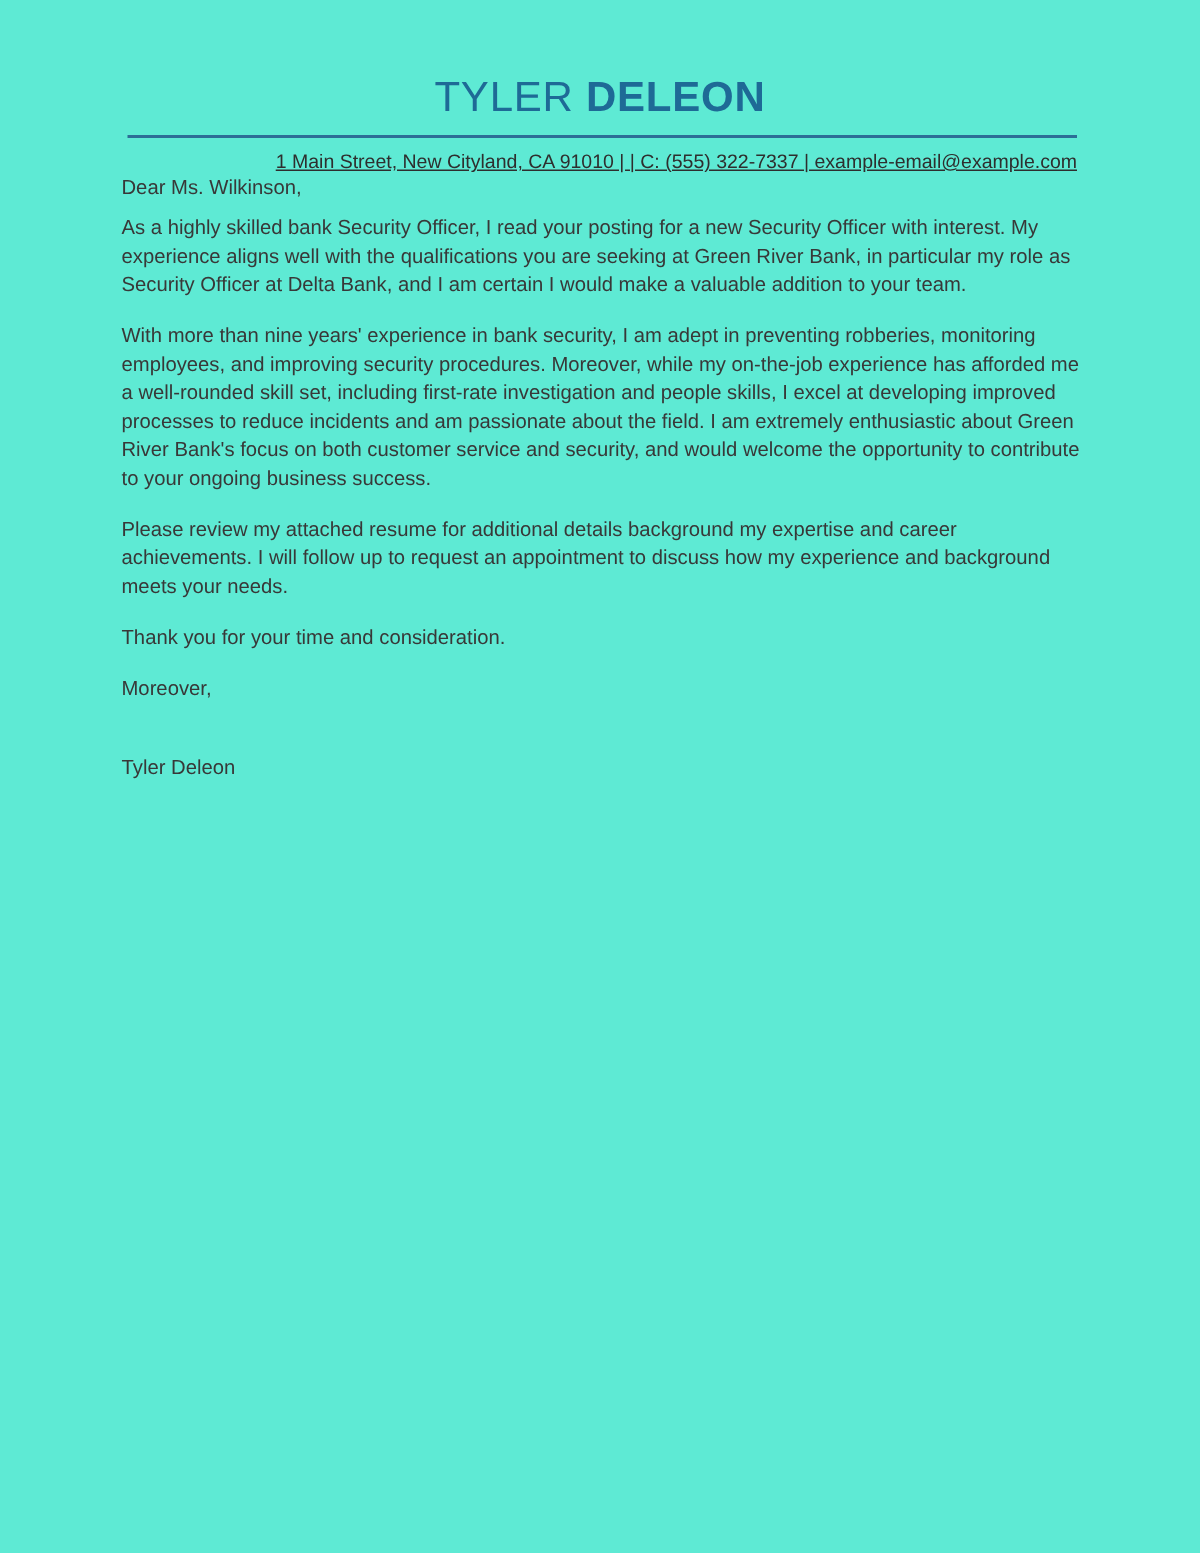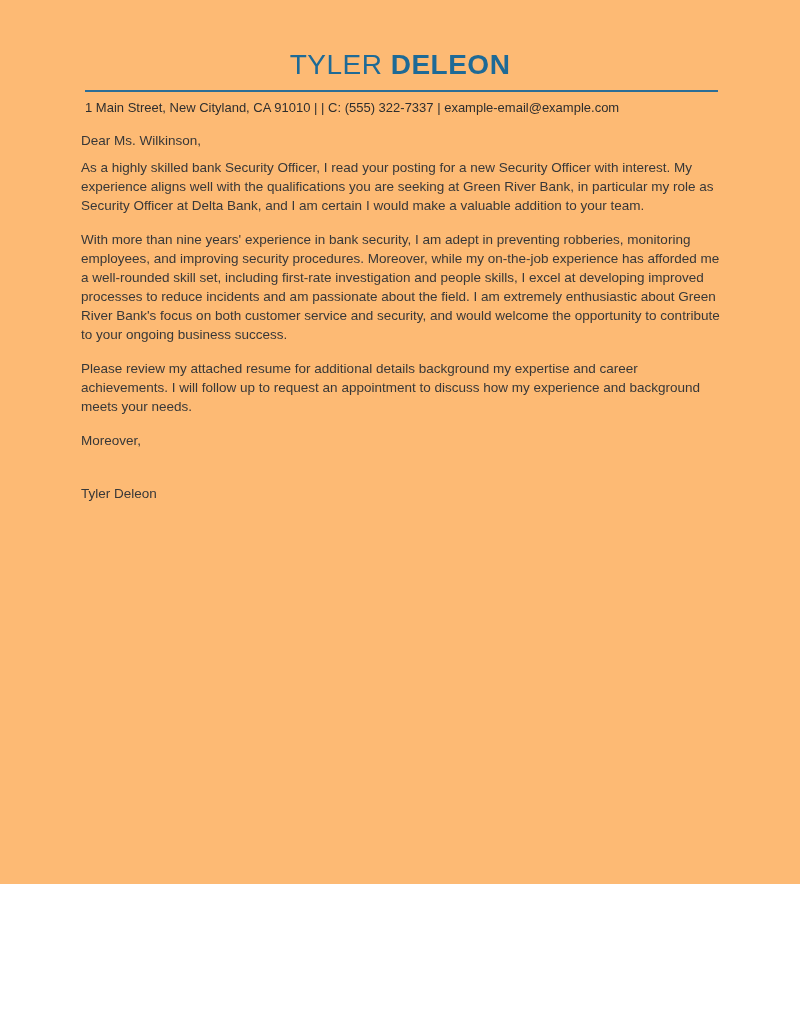--- a/index.html
+++ b/index.html
@@ -10,22 +10,22 @@
     width: 800px;
     height: 1035px;
     background: #ffffff;
     font-family: "Liberation Sans", sans-serif;
     color: #383838;
     overflow: hidden;
   }
   .page {
     position: relative;
     width: 800px;
-    height: 884px;
-    background: #fdba74;
+    height: 1035px;
+    background: #5eead4;
   }
   
   .doc-header {
     padding-top: 51px;
   }
   .name-line {
     margin: 0;
     text-align: center;
     font-size: 28px;
     line-height: 28px;
@@ -41,29 +41,30 @@
   .header-rule {
     width: 633px;
     height: 2px;
     background: #2c6e96;
     margin: 11px auto 0 85px;
     border: none;
   }
   .contact-line {
     width: 633px;
     margin: 8px auto 0 85px;
-    text-align: left;
+    text-align: right;
     font-size: 13px;
     line-height: 15px;
     color: #2e2e2e;
     white-space: nowrap;
+    text-decoration: underline;
   }
   
   .letter {
-    margin: 16px 78px 0 81px;
+    margin: 0 78px 0 81px;
     width: 642px;
     font-size: 13.5px;
     line-height: 19px;
     color: #383838;
   }
   .letter p {
     margin: 0 0 15px 0;
   }
   .letter .salutation {
     margin-bottom: 8px;
@@ -88,19 +89,20 @@
 
   <div class="letter">
     <p class="salutation">Dear Ms. Wilkinson,</p>
 
     <p class="body-paragraph">As a highly skilled bank Security Officer, I read your posting for a new Security Officer with interest. My experience aligns well with the qualifications you are seeking at Green River Bank, in particular my role as Security Officer at Delta Bank, and I am certain I would make a valuable addition to your team.</p>
 
     <p class="body-paragraph">With more than nine years' experience in bank security, I am adept in preventing robberies, monitoring employees, and improving security procedures. Moreover, while my on-the-job experience has afforded me a well-rounded skill set, including first-rate investigation and people skills, I excel at developing improved processes to reduce incidents and am passionate about the field. I am extremely enthusiastic about Green River Bank's focus on both customer service and security, and would welcome the opportunity to contribute to your ongoing business success.</p>
 
     <p class="body-paragraph">Please review my attached resume for additional details background my expertise and career achievements. I will follow up to request an appointment to discuss how my experience and background meets your needs.</p>
 
+    <p class="thanks">Thank you for your time and consideration.</p>
 
     <p class="valediction">Moreover,</p>
 
     <p class="signature">Tyler Deleon</p>
   </div>
 
 </div>
 
 </body></html>

